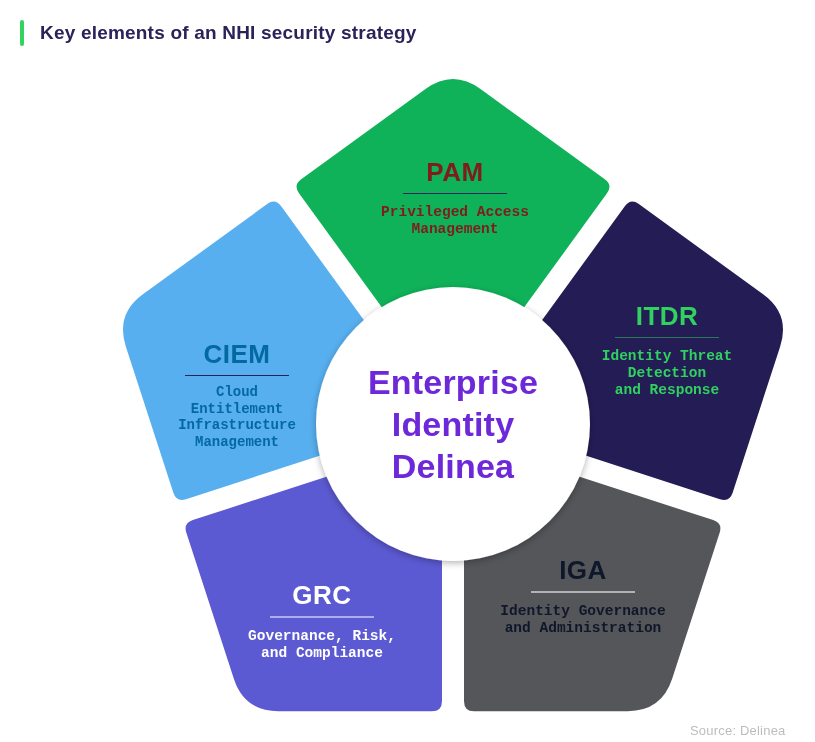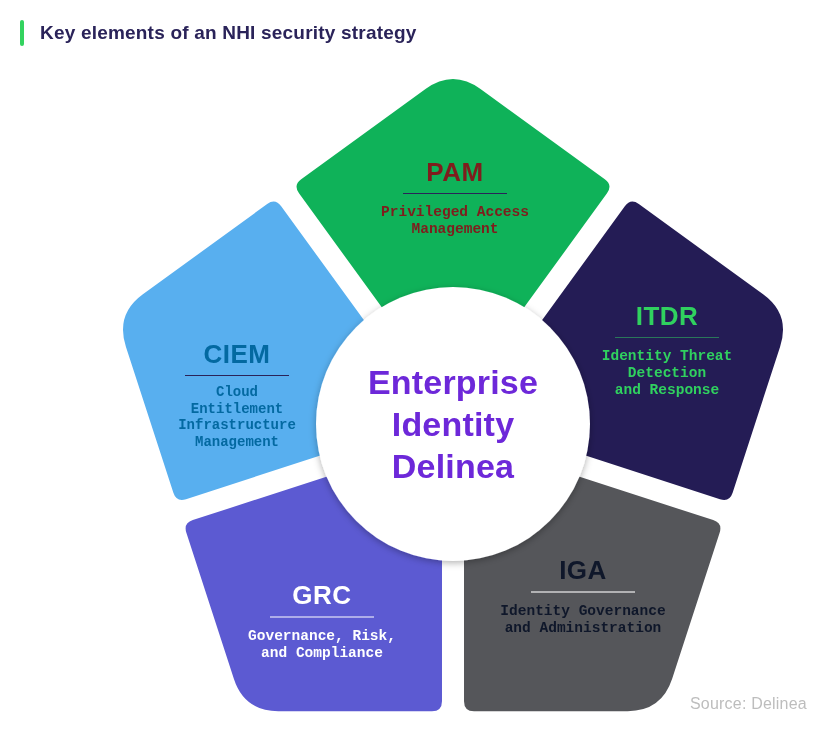--- a/index.html
+++ b/index.html
@@ -51,22 +51,22 @@
 
   
   .center-text {
     position: absolute; left: 303px; top: 361px; width: 300px;
     text-align: center; color: #6d28d9;
     font-size: 34px; font-weight: 700; line-height: 42px; letter-spacing: 0.2px;
   }
 
   
   .source-note {
-    position: absolute; left: 690px; top: 695px;
-    font-size: 16px; color: #bdbdbd; letter-spacing: 0.2px;
+    position: absolute; left: 690px; top: 723px;
+    font-size: 13px; color: #bdbdbd; letter-spacing: 0.2px;
   }
 </style>
 </head>
 <body>
 
 <div class="stage">
 
   <div class="header">
     <div class="accent-bar"></div>
     <div class="title">Key elements of an NHI security strategy</div>

